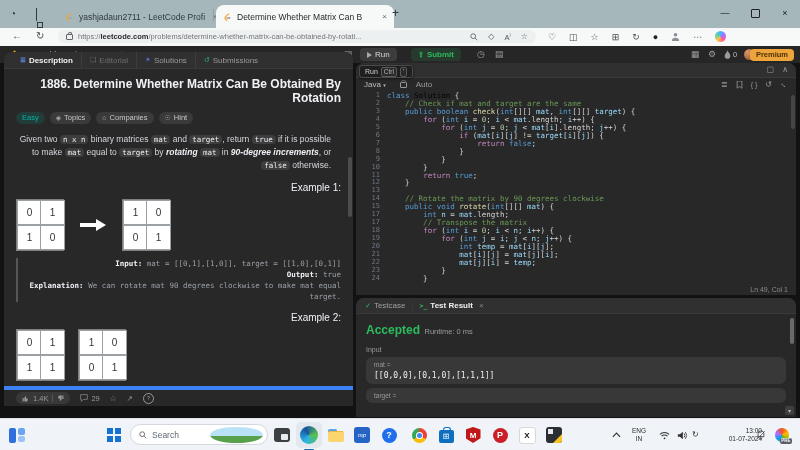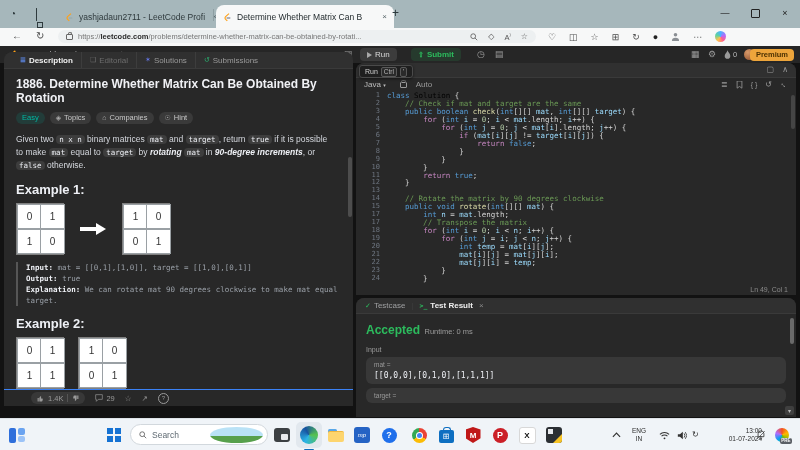--- a/index.html
+++ b/index.html
@@ -45,41 +45,41 @@
   
   .panel{position:absolute;background:#282828;border-radius:8px 8px 0 0;overflow:hidden;}
   .ptabs{position:absolute;top:0;left:0;right:0;height:16px;background:#303030;display:flex;align-items:center;
     padding:0 8px;gap:0;border-bottom:1px solid #3a3a3a;}
   .lptab{display:flex;align-items:center;gap:3px;font-size:8px;color:#9a9a9a;padding:0 8px;height:16px;}
   .lptab:not(:first-child){border-left:1px solid #3d3d3d;}
   .lptab.on{color:#f0f0f0;font-weight:bold;}
   .lptab.dim{color:#6d6d6d;}
   .lpi{font-size:7px;}
   
-  .lcontent{position:absolute;top:17px;left:0;right:0;bottom:16px;overflow:hidden;padding:8px 12px;box-sizing:border-box;}
+  .lcontent{position:absolute;top:17px;left:0;right:0;bottom:16px;overflow:hidden;padding:8px 12px;box-sizing:border-box;text-align:right;}
   .ptitle{font-size:12px;font-weight:bold;color:#f0f1f5;margin-bottom:7px;}
   .tagrow{display:flex;gap:5px;margin-bottom:9px;}
   .pillx{height:12px;border-radius:6px;padding:0 6px;font-size:7.5px;line-height:12px;background:#3a3a3a;color:#c8c8c8;
     display:flex;align-items:center;gap:3px;}
   .easy{background:rgba(0,184,163,.14);color:#00b8a3;}
   .pillx .ic{font-size:7px;color:#a8a8a8;}
   .stmt{font-size:8.5px;color:#d5d8de;line-height:13px;margin-bottom:4px;max-width:315px;}
   .chip{font-family:"DejaVu Sans Mono",monospace;font-size:7.5px;background:#3d3d3d;border-radius:4px;
     padding:0 3px;color:#eef0f5;}
   .bld{font-weight:bold;font-style:italic;color:#eef0f5;}
-  .exlab{font-size:13px;font-weight:bold;color:#eef0f5;margin:10px 0 6px;}
+  .exlab{font-size:10px;font-weight:normal;color:#eef0f5;margin:10px 0 6px;}
   .mats{display:flex;align-items:center;gap:14px;margin-bottom:7px;}
   .matrix{display:grid;border:1px solid #808080;background:#fff;}
   .cell{width:23px;height:23px;border:0.5px solid #9aa0a4;display:flex;align-items:center;justify-content:center;
     font-size:10px;color:#333;background:#fff;}
   .expre{font-family:"DejaVu Sans Mono",monospace;font-size:7.5px;line-height:11px;color:#9aa0a8;
     border-left:2px solid #565656;padding-left:8px;margin-bottom:4px;}
   .expre b{color:#eef0f5;}
-  .lfooter{position:absolute;left:0;right:0;bottom:0;height:16px;background:#282828;border-top:1px solid #3b82f6;
-    display:flex;align-items:center;gap:10px;padding:0 27px;color:#9a9a9a;font-size:7.5px;}
+  .lfooter{position:absolute;left:0;right:0;bottom:0;height:16px;background:#282828;border-top:4px solid #3b82f6;
+    display:flex;align-items:center;gap:10px;padding:0 12px;color:#9a9a9a;font-size:7.5px;}
   .likepill{display:flex;align-items:center;gap:4px;background:#383838;border-radius:8px;height:12px;padding:0 6px;}
   .vdiv{width:1px;height:8px;background:#555;}
   .qcirc{width:9px;height:9px;border:1px solid #9a9a9a;border-radius:50%;font-size:6px;display:flex;
     align-items:center;justify-content:center;}
   .scrollthumb{position:absolute;width:4px;border-radius:2px;background:#4d4d4d;}
   
   .tooltip{position:absolute;left:3px;top:2px;height:11px;background:#1f1f1f;border:1px solid #4a4a4a;border-radius:3px;
     display:flex;align-items:center;gap:3px;padding:0 5px;font-size:7px;color:#cfcfcf;box-shadow:0 1px 3px rgba(0,0,0,.5);z-index:5;}
   .kbd{border:1px solid #5a5a5a;border-radius:2px;padding:0 2px;font-size:6.5px;color:#b5b5b5;background:#2a2a2a;line-height:8px;}
   .etabs{position:absolute;top:0;left:0;right:0;height:14px;background:#303030;border-bottom:1px solid #3a3a3a;}

